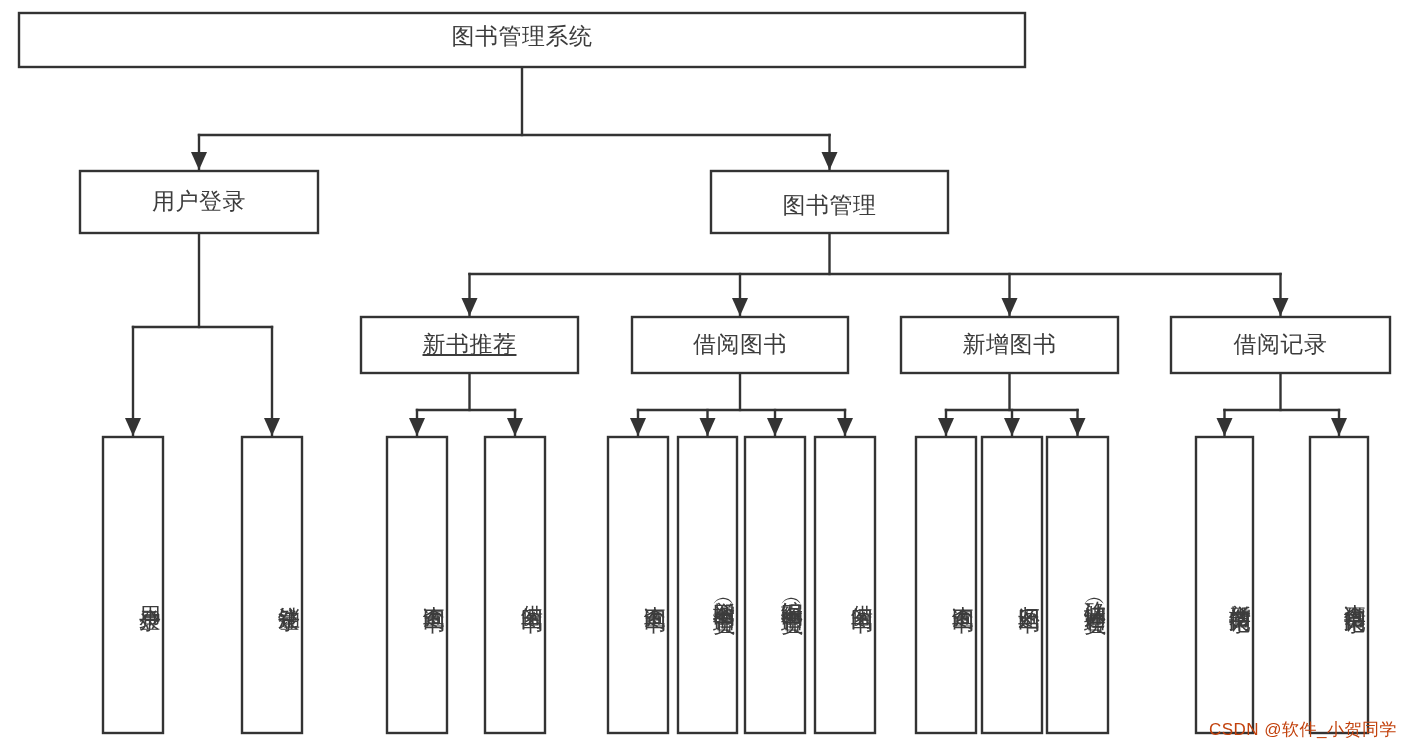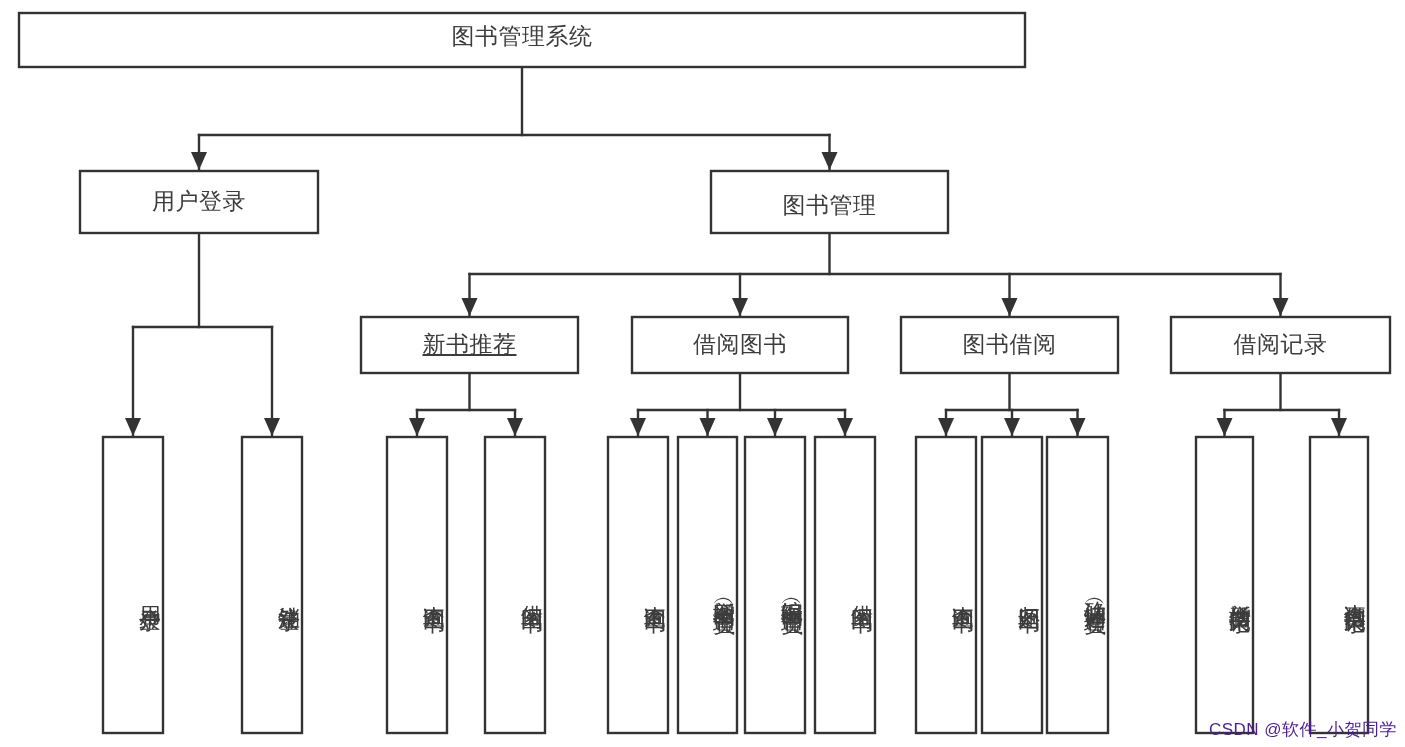--- a/index.html
+++ b/index.html
@@ -66,21 +66,21 @@
     justify-content: center;
   }
   .node-label.vertical span {
     display: block;
   }
   #watermark {
     position: absolute;
     right: 8px;
     bottom: 6px;
     font-size: 17px;
-    color: #4c1d95;
+    color: #c2410c;
     font-family: "Liberation Sans", "DejaVu Sans", sans-serif;
     letter-spacing: 0.5px;
     white-space: nowrap;
   }
 </style>
 </head>
 <body>
 
 <div id="diagram-root">
 
@@ -162,21 +162,21 @@
         <rect x="1310" y="437" width="58" height="296" class="node-box"></rect>
       </g>
   </svg>
 
   <div id="label-layer">
       <div class="node-label horizontal" style="left: 19px; top: 13px; width: 1006px; height: 48px;">图书管理系统</div>
       <div class="node-label horizontal" style="left: 80px; top: 171px; width: 238px; height: 62px;">用户登录</div>
       <div class="node-label horizontal" style="left: 711px; top: 171px; width: 237px; height: 70px;">图书管理</div>
       <div class="node-label horizontal" style="left: 361px; top: 317px; width: 217px; height: 56px; text-decoration: underline;">新书推荐</div>
       <div class="node-label horizontal" style="left: 632px; top: 317px; width: 216px; height: 56px;">借阅图书</div>
-      <div class="node-label horizontal" style="left: 901px; top: 317px; width: 217px; height: 56px;">图书借阅</div>
+      <div class="node-label horizontal" style="left: 901px; top: 317px; width: 217px; height: 56px;">新增图书</div>
       <div class="node-label horizontal" style="left: 1171px; top: 317px; width: 219px; height: 56px; font-family: Liberation Serif, serif;">借阅记录</div>
       <div class="node-label vertical" style="left: 103px; top: 437px; width: 60px; height: 296px; padding-top: 14px; box-sizing: border-box;">
         <span>用户登录</span>
       </div>
       <div class="node-label vertical" style="left: 242px; top: 437px; width: 60px; height: 296px; padding-top: 14px; box-sizing: border-box;">
         <span>注销登录</span>
       </div>
       <div class="node-label vertical" style="left: 387px; top: 437px; width: 60px; height: 296px; padding-top: 14px; box-sizing: border-box;">
         <span>查询图书</span>
       </div>

